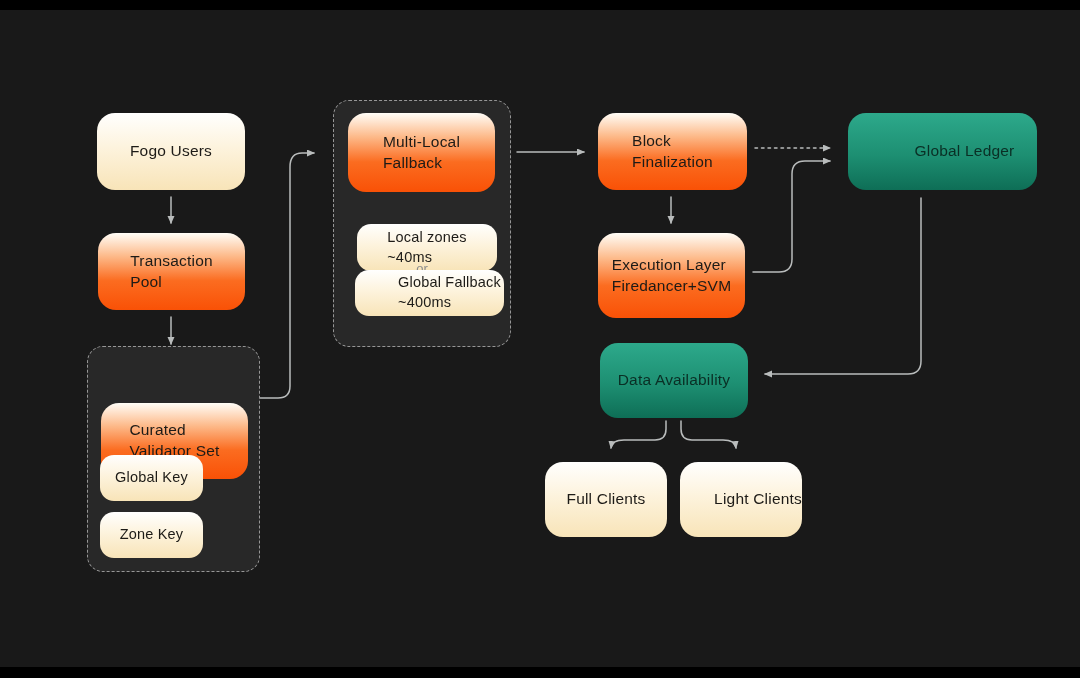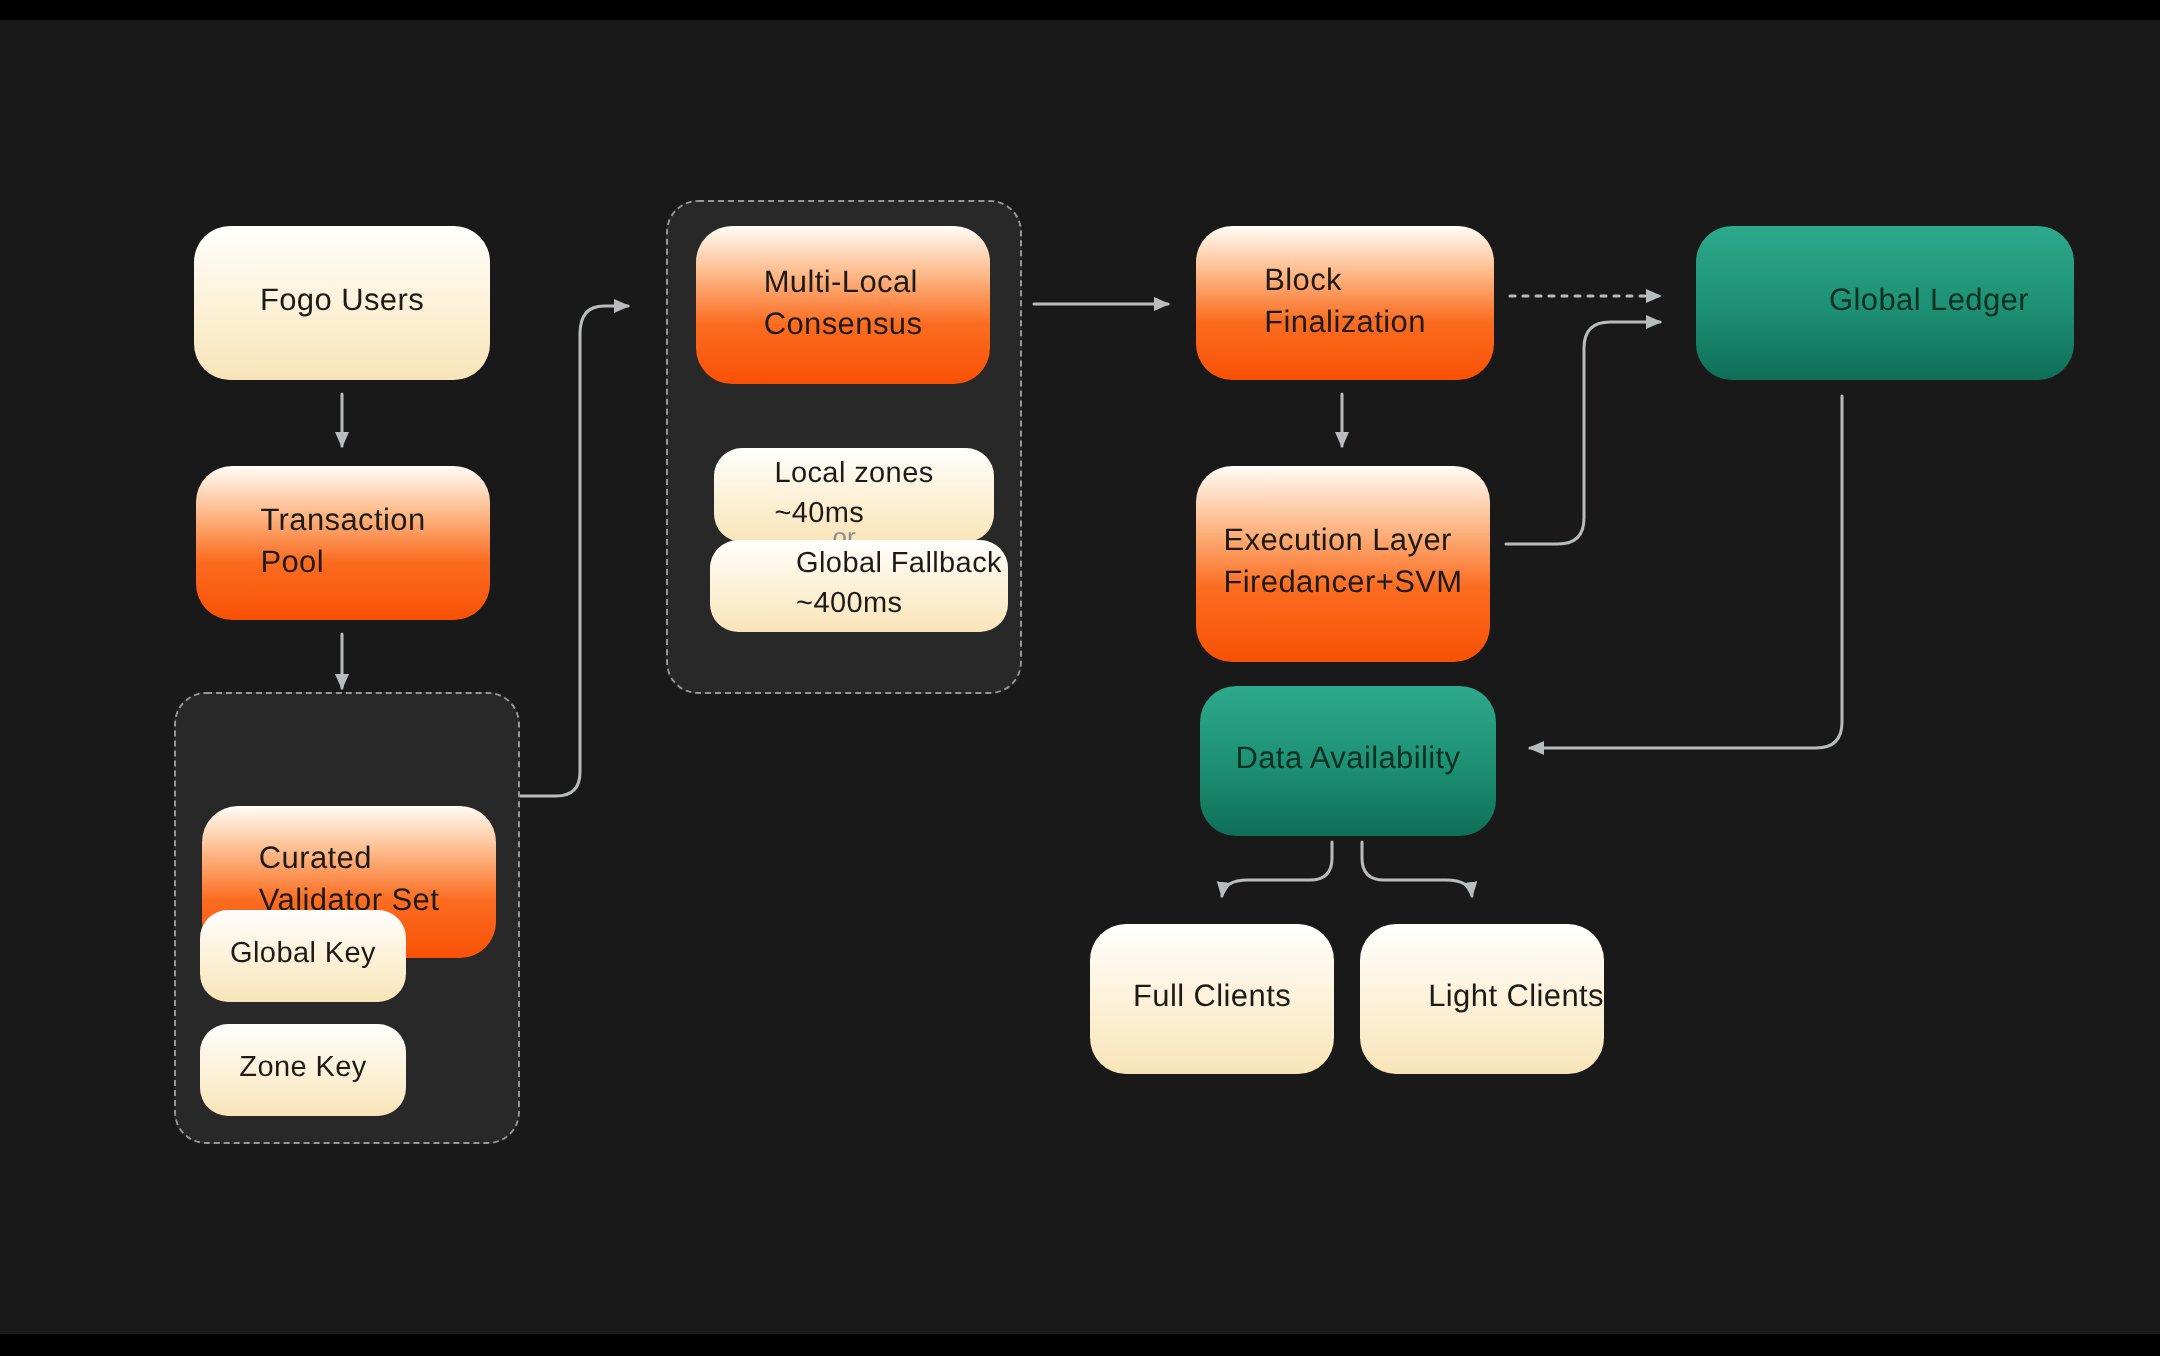--- a/index.html
+++ b/index.html
@@ -44,21 +44,21 @@
   #curated-validator-set{left:101px;top:362px;width:147px;height:76px;margin-top:41px;}
   #global-key{left:100px;top:455px;width:103px;height:46px;}
   #zone-key{left:100px;top:512px;width:103px;height:46px;}
   #group-consensus{left:333px;top:100px;width:176px;height:245px;}
   #multi-local-consensus{left:348px;top:113px;width:147px;height:79px;}
   #local-zones{left:357px;top:224px;width:140px;height:47px;}
   #or-label{left:357px;top:258px;width:130px;height:20px;}
   #global-fallback{left:355px;top:270px;width:109px;height:46px;padding-left:40px;}
   #block-finalization{left:598px;top:113px;width:149px;height:77px;}
   #global-ledger{left:848px;top:113px;width:145px;height:77px;padding-left:44px;}
-  #execution-layer{left:598px;top:233px;width:147px;height:98px;align-items:center;}
+  #execution-layer{left:598px;top:233px;width:147px;height:85px;align-items:center;}
   #data-availability{left:600px;top:343px;width:148px;height:75px;}
   #full-clients{left:545px;top:462px;width:122px;height:75px;}
   #light-clients{left:680px;top:462px;width:122px;height:75px;justify-content:flex-end;}
 </style>
 </head>
 <body>
 
 <div class="stage">
 
   <svg class="arrows" width="1080" height="678" viewBox="0 0 1080 678">
@@ -101,21 +101,21 @@
   <div class="node cream small" id="global-key">
     <span>Global Key</span>
   </div>
 
   <div class="node cream small" id="zone-key">
     <span>Zone Key</span>
   </div>
 
   <div class="node orange ml" id="multi-local-consensus">
     <span>Multi-Local
-Consensus</span>
+Fallback</span>
   </div>
 
   <div class="node cream small ml" id="local-zones">
     <span>Local zones
 ~40ms</span>
   </div>
 
   <div class="or-label" id="or-label">or</div>
 
   <div class="node cream small ml" id="global-fallback">

